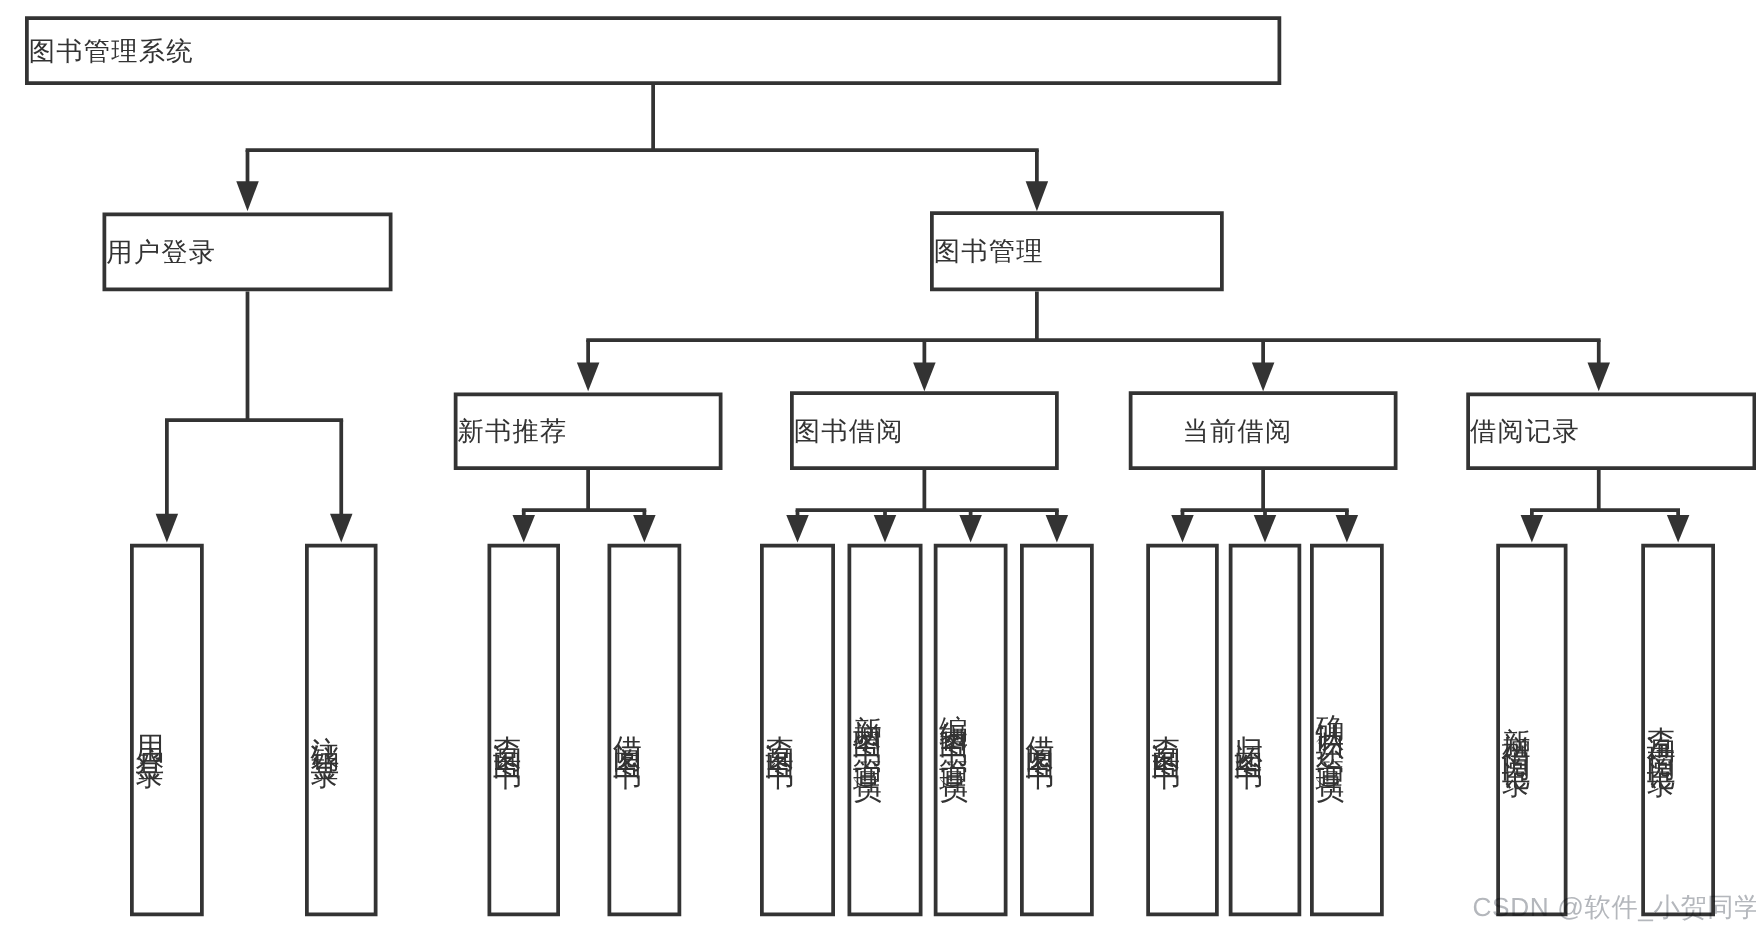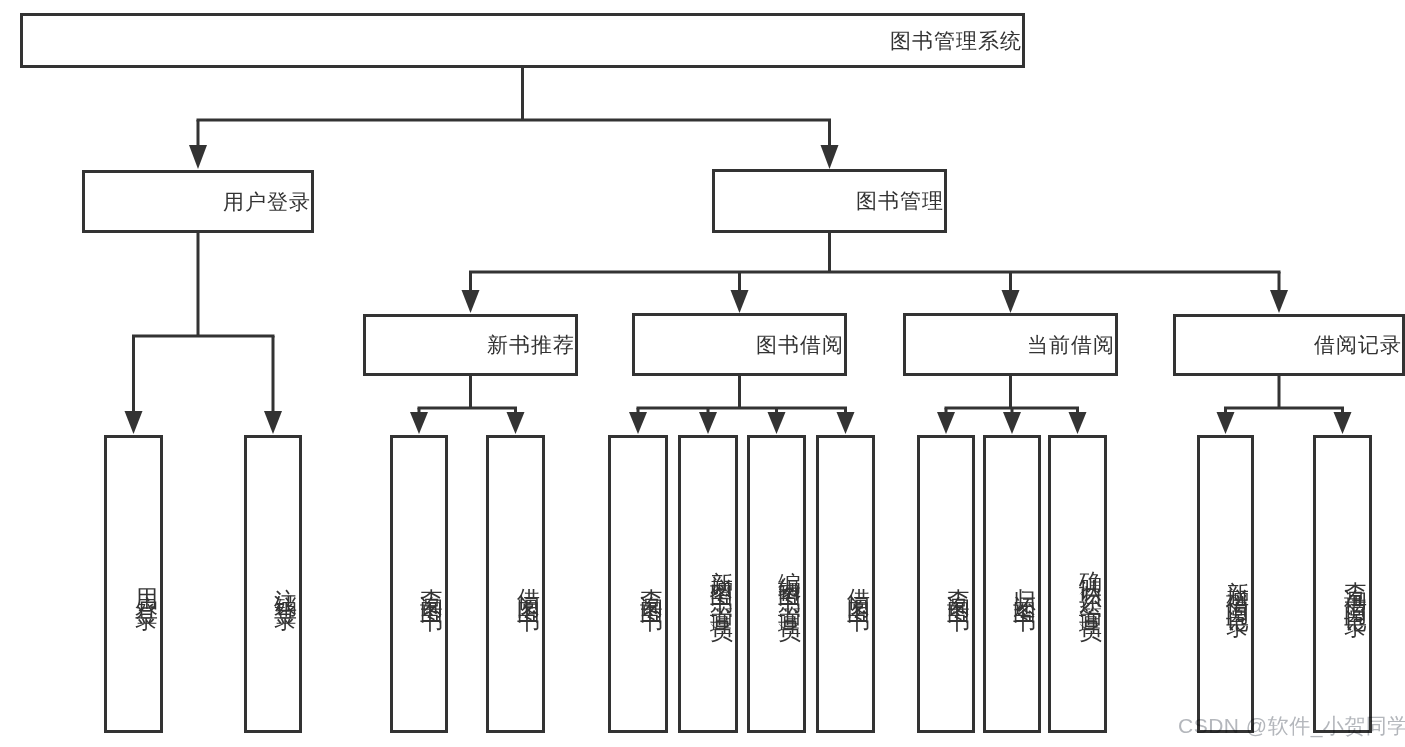--- a/index.html
+++ b/index.html
@@ -24,21 +24,21 @@
     height: 747px;
     z-index: 1;
   }
   .node {
     position: absolute;
     box-sizing: border-box;
     border: 3px solid #333333;
     background: #ffffff;
     display: flex;
     align-items: center;
-    justify-content: flex-end;
+    justify-content: flex-start;
     z-index: 2;
     color: #333333;
   }
   .hnode {
     font-size: 21px;
     letter-spacing: 1px;
     white-space: nowrap;
   }
   .vnode .vtext {
     writing-mode: vertical-rl;
@@ -131,31 +131,31 @@
     </g>
   </svg>
 
   <div class="node hnode" style="left:20px; top:13px; width:1005px; height:55px;">
     <span>图书管理系统</span>
   </div>
 
   <div class="node hnode" style="left:82px; top:170px; width:232px; height:63px;">
     <span>用户登录</span>
   </div>
-  <div class="node hnode" style="left:712px; top:169px; width:235px; height:64px;">
+  <div class="node hnode" style="left:744px; top:169px; width:235px; height:64px;">
     <span>图书管理</span>
   </div>
 
   <div class="node hnode" style="left:363px; top:314px; width:215px; height:62px;">
     <span>新书推荐</span>
   </div>
   <div class="node hnode" style="left:632px; top:313px; width:215px; height:63px;">
     <span>图书借阅</span>
   </div>
-  <div class="node hnode" style="left:903px; top:313px; width:215px; height:63px;">
+  <div class="node hnode" style="left:903px; top:313px; width:215px; height:63px;padding-left:40px;">
     <span>当前借阅</span>
   </div>
   <div class="node hnode" style="left:1173px; top:314px; width:232px; height:62px;">
     <span>借阅记录</span>
   </div>
 
   <div class="node vnode" style="left:104px; top:435px; width:59px; height:298px;">
     <span class="vtext">用户登录</span>
   </div>
   <div class="node vnode" style="left:244px; top:435px; width:58px; height:298px;">

